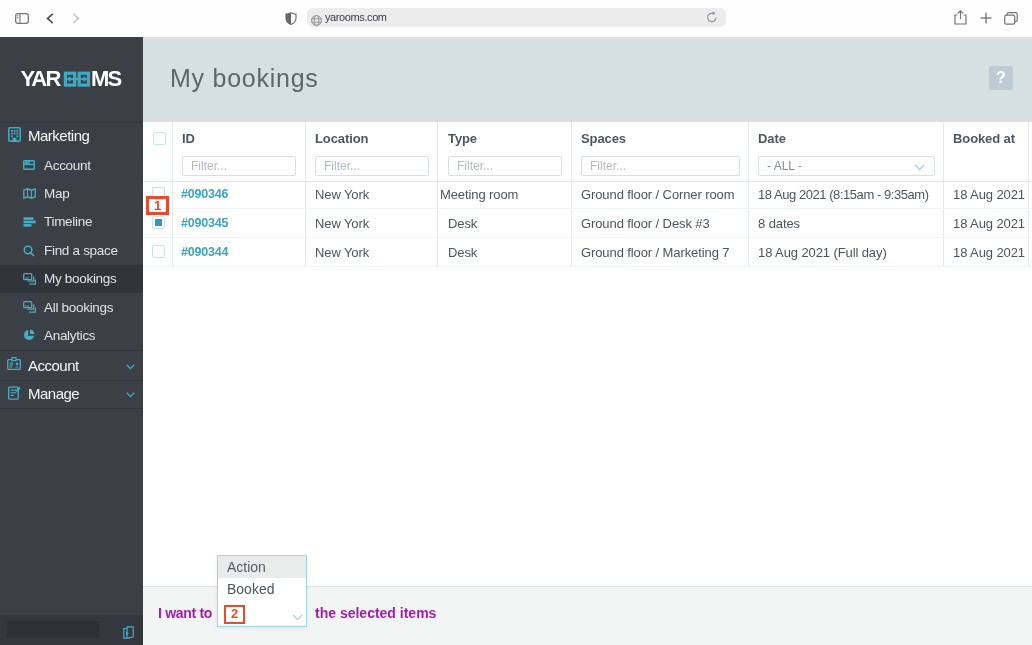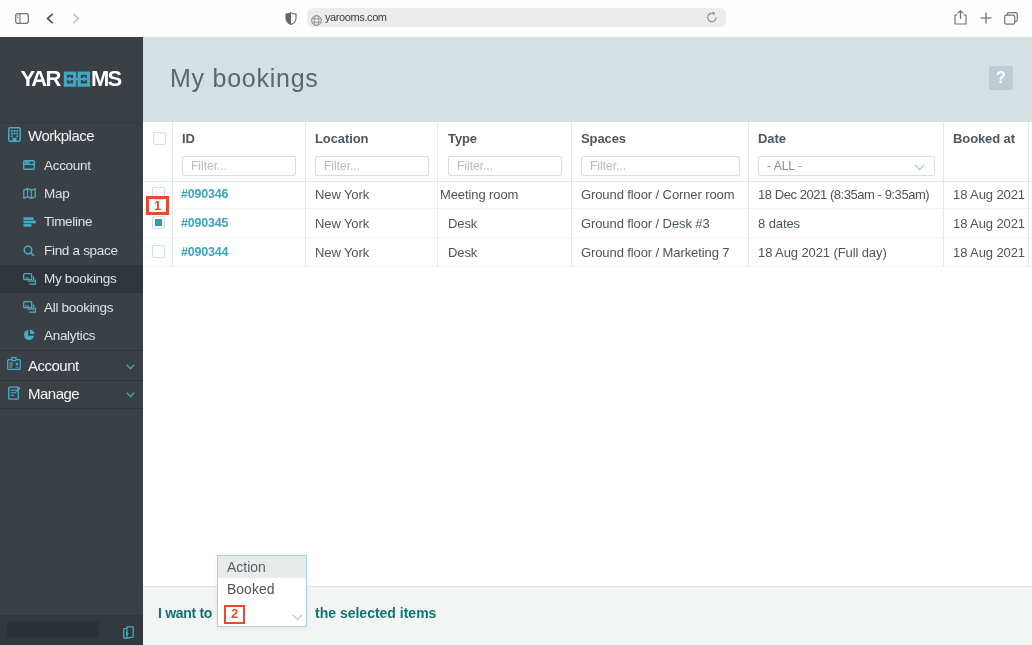--- a/index.html
+++ b/index.html
@@ -31,21 +31,21 @@
   .vline { top:122px; width:1px; height:144px; background:#e2eaec; }
   .hline { left:143px; width:889px; height:1px; }
   .th { top:131px; font-size:13px; font-weight:bold; color:#4d575f; letter-spacing:-0.1px; }
   .filter { top:156px; height:20px; border:1px solid #d9dee1; border-radius:2px; background:#fff; font-size:12px; color:#b3bac0; line-height:18px; padding-left:8px; }
   .cell { font-size:13px; color:#4b555c; letter-spacing:-0.1px; }
   .idlink { font-size:12.5px; font-weight:bold; color:#3aa5bd; letter-spacing:-0.2px; }
   .cb { width:13px; height:13px; border:1px solid #c6e4ec; border-radius:2px; background:#fff; }
 
   
   #botbar { left:143px; top:586px; width:889px; height:59px; background:#f3f5f5; border-top:1px solid #dde2e3; }
-  .bottxt { top:605px; font-size:14px; font-weight:bold; color:#0f766e; letter-spacing:-0.3px;text-align:right; }
+  .bottxt { top:605px; font-size:14px; font-weight:bold; color:#a21caf; letter-spacing:-0.3px;text-align:right; }
 
   
   #dd { left:217px; top:555px; width:90px; height:72px; background:#fff; border:1px solid #9fd6e3; box-shadow:0 1px 4px rgba(0,0,0,0.08); }
   #dd-action { left:0; top:0; width:88px; height:22px; background:#e9ebeb; font-size:14px; color:#545d64; line-height:22px; padding-left:9px; }
   #dd-cancel { left:0; top:22px; width:88px; height:23px; font-size:14px; color:#4b555c; line-height:23px; padding-left:9px; }
 
   .redbox { border:3px solid #e74a2d; color:#e74a2d; font-weight:bold; font-size:13px; text-align:center; }
 </style>
 </head>
 <body>
@@ -117,21 +117,21 @@
         <rect x="5.7" y="3" width="1.8" height="1.8"></rect>
         <rect x="8.4" y="3" width="1.8" height="1.8"></rect>
       <rect x="3" y="5.7" width="1.8" height="1.8"></rect>
         <rect x="5.7" y="5.7" width="1.8" height="1.8"></rect>
         <rect x="8.4" y="5.7" width="1.8" height="1.8"></rect>
       <rect x="3" y="8.4" width="1.8" height="1.8"></rect>
         <rect x="8.4" y="8.4" width="1.8" height="1.8"></rect>
       <rect x="4.5" y="10.8" width="4" height="3.4"></rect>
     </g>
   </svg>
-  <div class="abs navhead" style="left:28px;top:90px">Workplace</div>
+  <div class="abs navhead" style="left:28px;top:90px">Marketing</div>
 
   <svg class="abs" style="left:23px;top:123px" width="12" height="10" viewBox="0 0 12 10">
     <rect x="0.7" y="0.7" width="10.6" height="8.6" rx="1" fill="none" stroke="#45aec6" stroke-width="1.4"></rect>
     <line x1="0.7" y1="4.4" x2="11.3" y2="4.4" stroke="#45aec6" stroke-width="1.3"></line>
     <line x1="6" y1="0.7" x2="6" y2="4.4" stroke="#45aec6" stroke-width="1.3"></line>
     <rect x="1.6" y="1.6" width="3.4" height="2" fill="#45aec6"></rect>
   </svg>
   <div class="abs navtxt" style="left:44px;top:121px">Account</div>
 
   <svg class="abs" style="left:23px;top:151px" width="13" height="11" viewBox="0 0 13 11">
@@ -250,21 +250,21 @@
   <svg class="abs" style="right:9px;top:7px" width="11" height="7" viewBox="0 0 11 7">
     <polyline points="0.9,0.9 5.5,5.6 10.1,0.9" fill="none" stroke="#a8cdd8" stroke-width="1.3"></polyline>
   </svg>
 </div>
 
 <div class="abs cb" style="left:152px;top:187px"></div>
 <div class="abs idlink" style="left:181px;top:187px">#090346</div>
 <div class="abs cell" style="left:315px;top:187px">New York</div>
 <div class="abs cell" style="left:440px;top:187px">Meeting room</div>
 <div class="abs cell" style="left:581px;top:187px">Ground floor / Corner room</div>
-<div class="abs cell" style="left:758px;top:187px;letter-spacing:-0.45px">18 Dec 2021 (8:35am - 9:35am)</div>
+<div class="abs cell" style="left:758px;top:187px;letter-spacing:-0.45px">18 Aug 2021 (8:15am - 9:35am)</div>
 <div class="abs cell" style="left:953px;top:187px">18 Aug 2021</div>
 
 <div class="abs cb" style="left:152px;top:216px"></div>
 <div class="abs" style="left:155px;top:219px;width:7px;height:7px;background:#2e9ab5"></div>
 <div class="abs idlink" style="left:181px;top:216px">#090345</div>
 <div class="abs cell" style="left:315px;top:216px">New York</div>
 <div class="abs cell" style="left:448px;top:216px">Desk</div>
 <div class="abs cell" style="left:581px;top:216px">Ground floor / Desk #3</div>
 <div class="abs cell" style="left:758px;top:216px">8 dates</div>
 <div class="abs cell" style="left:953px;top:216px">18 Aug 2021</div>

